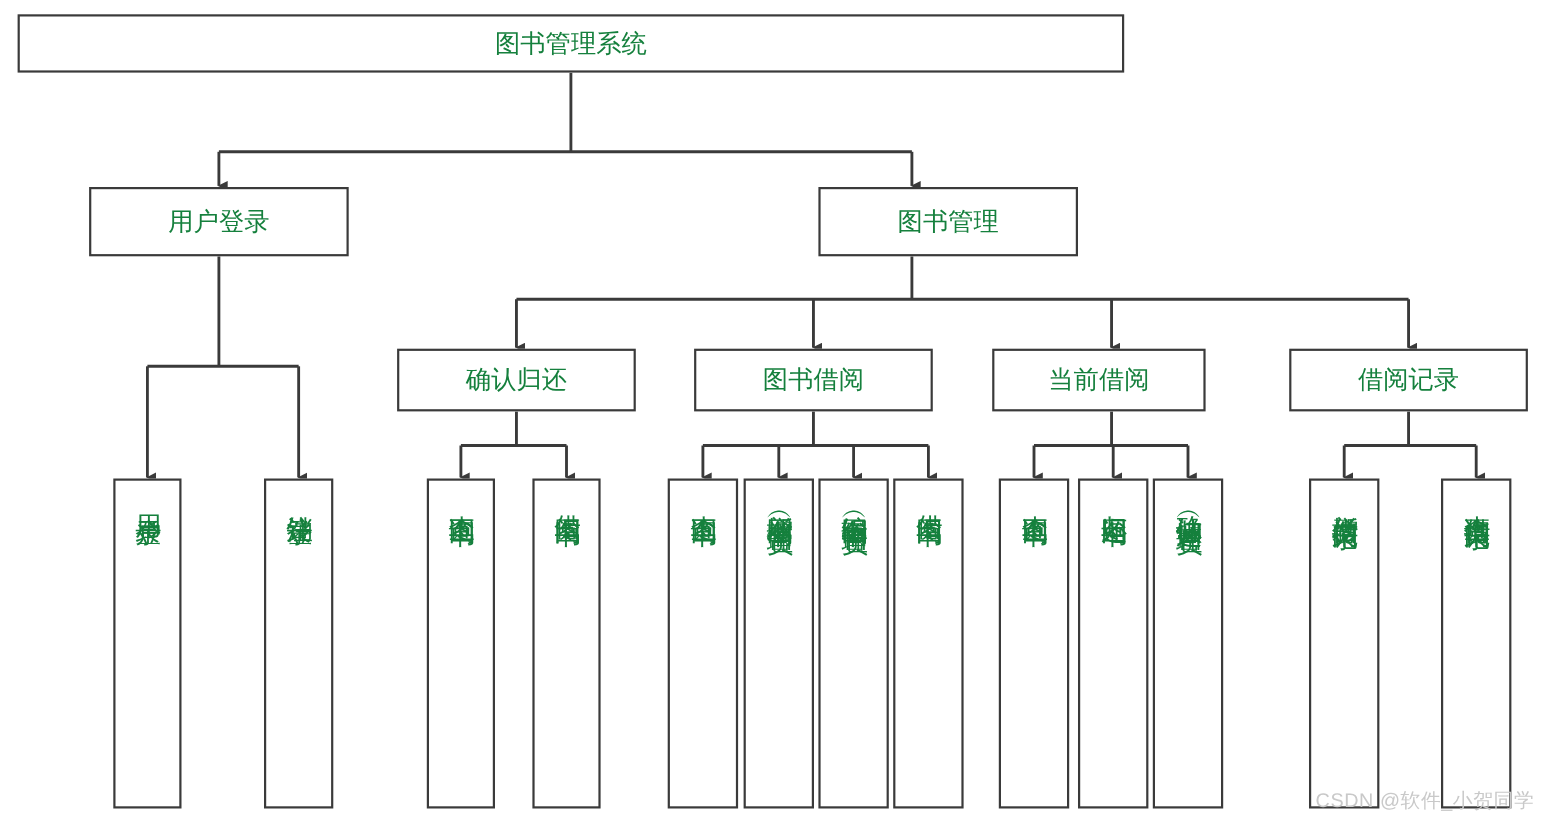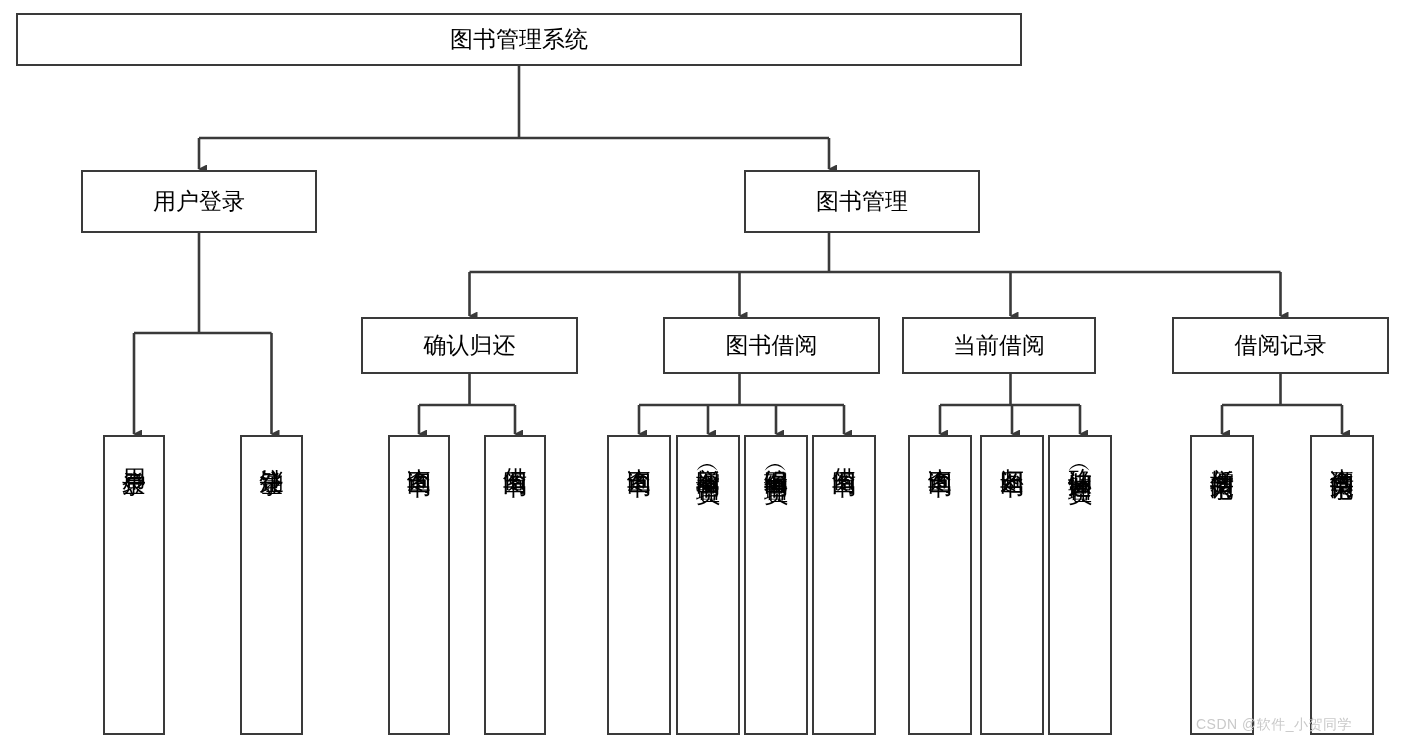--- a/index.html
+++ b/index.html
@@ -31,21 +31,21 @@
     position: absolute;
     box-sizing: border-box;
     background: #ffffff;
     border: 2px solid #3a3a3a;
     display: flex;
     align-items: center;
     justify-content: center;
     overflow: hidden;
   }
   .node .label {
-    color: #000000;
+    color: #15803d;
     line-height: 1.18;
     white-space: nowrap;
   }
   .node.horizontal .label {
     font-size: 23px;
   }
   .node.horizontal.root .label {
     font-size: 23px;
   }
   .node.vertical {
@@ -56,21 +56,21 @@
   .node.vertical .label {
     writing-mode: vertical-rl;
     text-orientation: upright;
     font-size: 24px;
     letter-spacing: 2px;
     line-height: 1;
   }
   .watermark {
     position: absolute;
     color: #c9c9c9;
-    font-size: 14px;
+    font-size: 18px;
     letter-spacing: 0.5px;
     white-space: nowrap;
     user-select: none;
   }
 </style>
 </head>
 <body>
 
 <div id="diagram-root">
 
@@ -126,21 +126,21 @@
   </div>
 
   <div class="node horizontal" style="left: 744px; top: 170px; width: 236px; height: 63px;">
     <span class="label">图书管理</span>
   </div>
 
   <div class="node horizontal" style="left: 361px; top: 317px; width: 217px; height: 57px;">
     <span class="label">确认归还</span>
   </div>
 
-  <div class="node horizontal" style="left: 631px; top: 317px; width: 217px; height: 57px; margin-left: 32px;">
+  <div class="node horizontal" style="left: 631px; top: 317px; width: 217px; height: 57px;">
     <span class="label">图书借阅</span>
   </div>
 
   <div class="node horizontal" style="left: 902px; top: 317px; width: 194px; height: 57px;">
     <span class="label">当前借阅</span>
   </div>
 
   <div class="node horizontal" style="left: 1172px; top: 317px; width: 217px; height: 57px;">
     <span class="label">借阅记录</span>
   </div>

